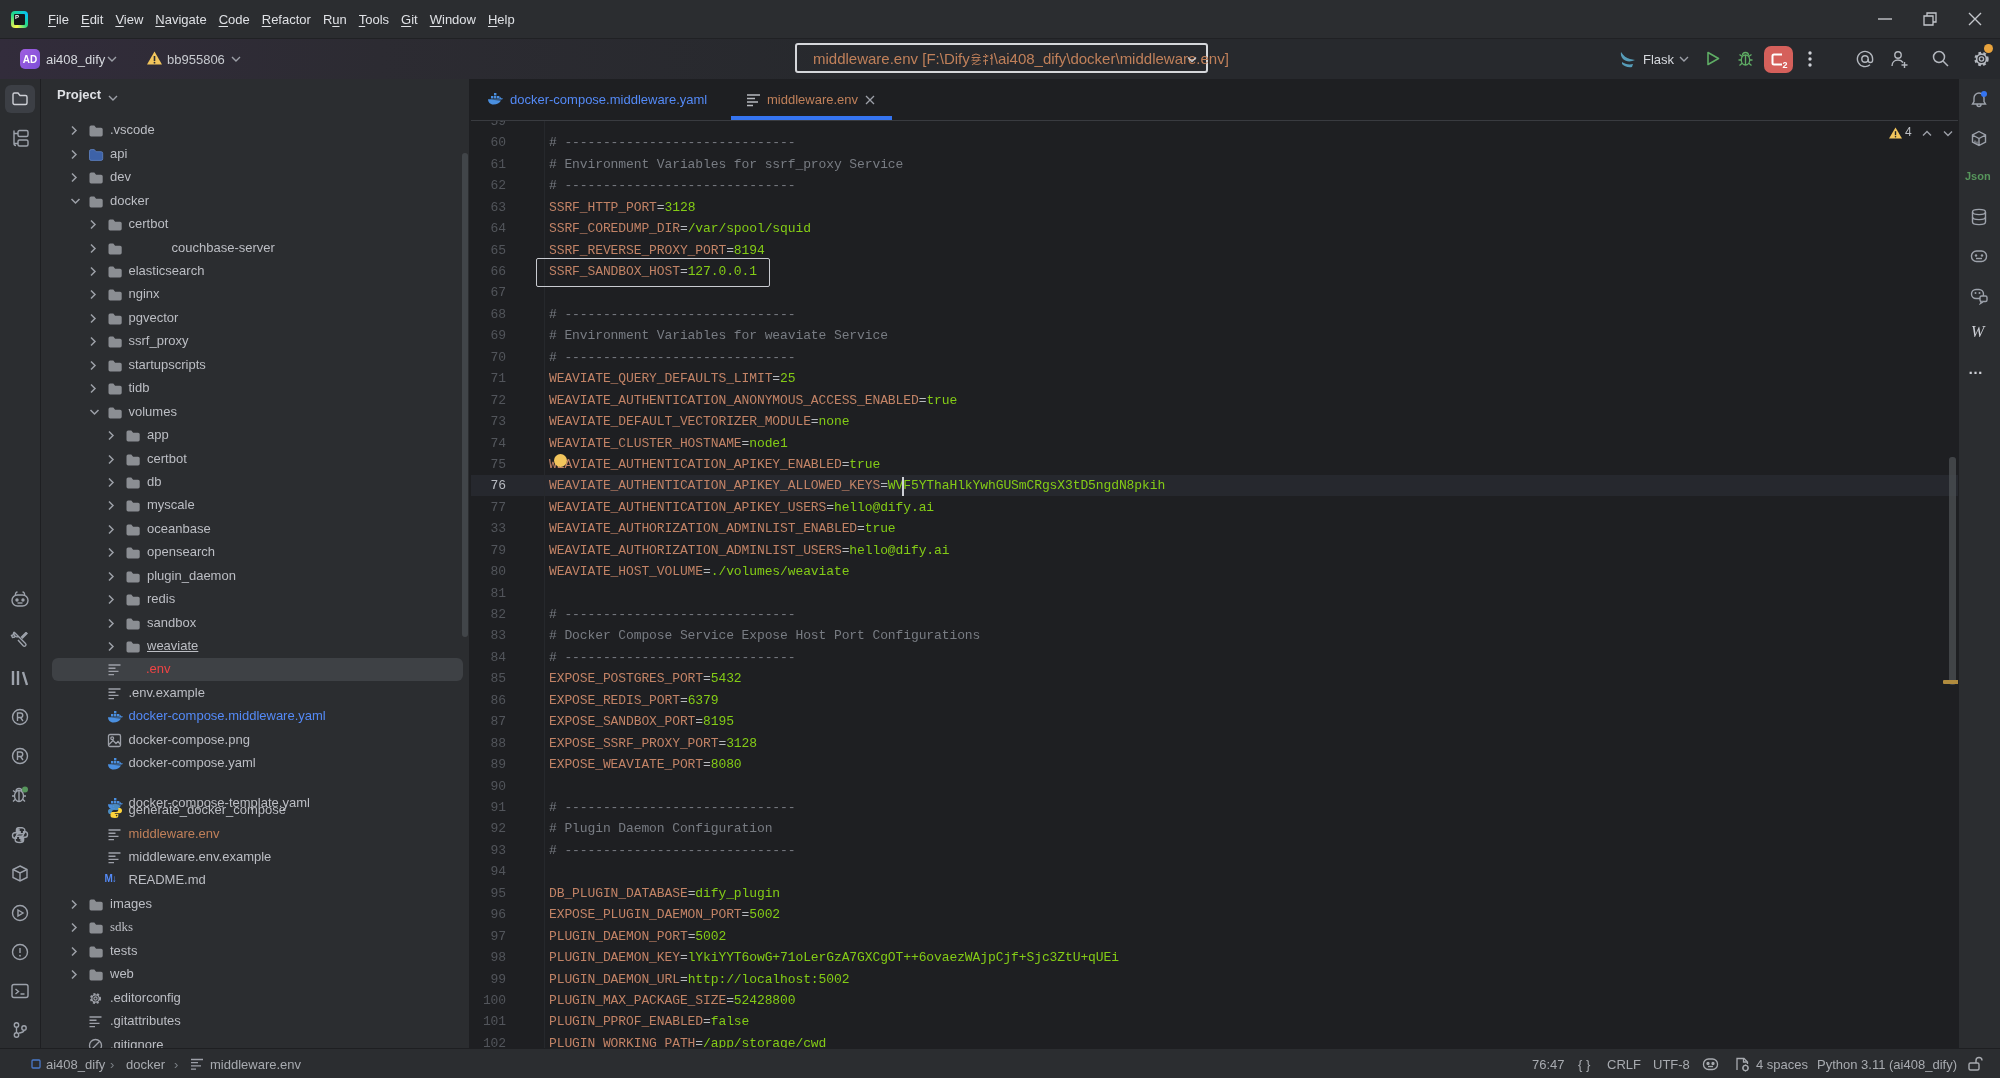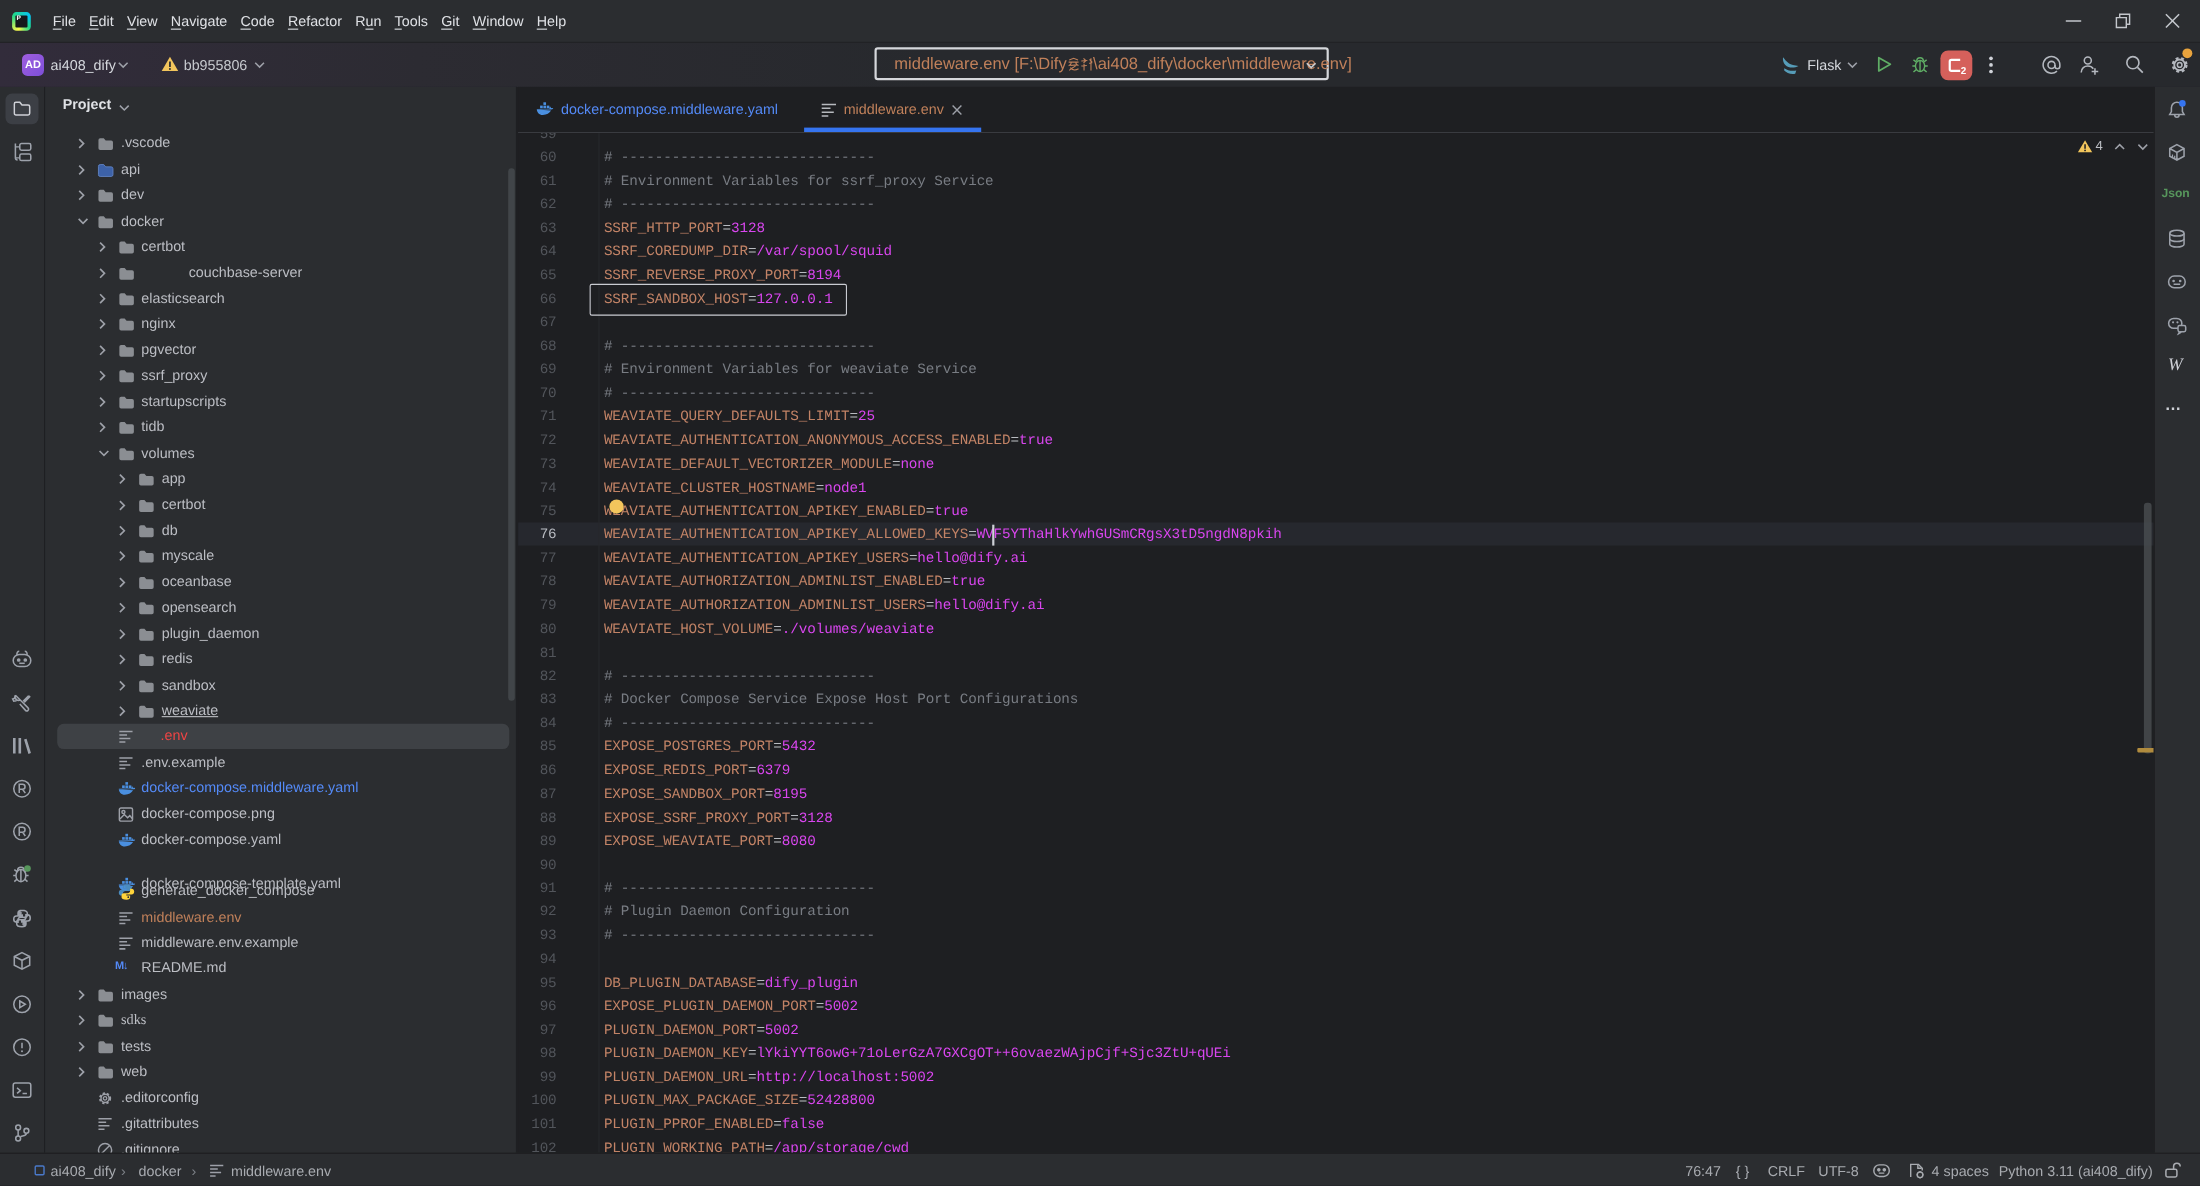--- a/index.html
+++ b/index.html
@@ -36,21 +36,21 @@
 .rtx{position:absolute;top:3px}
 
 #tabbar{position:absolute;left:471px;top:79px;width:1487px;height:42px;background:#1e1f22;border-bottom:1px solid #393b40}
 #tab2line{position:absolute;left:260px;top:37px;width:161px;height:4px;background:#3574f0}
 
 #editor{position:absolute;left:471px;top:121px;width:1487px;height:927px;background:#1e1f22;overflow:hidden}
 #curline{position:absolute;left:0;top:353.7px;width:1487px;height:21.4px;background:#26282e}
 .l{position:absolute;left:0;width:1480px;height:21.4px;font-family:"Liberation Mono",monospace;font-size:13px;letter-spacing:-0.1px;line-height:21.4px;white-space:pre}
 .n{position:absolute;left:0;width:35px;text-align:right;color:#52555b}
 .cd{position:absolute;left:78px}
-.k{color:#c28366}.v{color:#d946ef}.e{color:#b8bbc0}.c{color:#787c83}
+.k{color:#c28366}.v{color:#84cc16}.e{color:#b8bbc0}.c{color:#787c83}
 #selbox{position:absolute;left:65px;top:137px;width:234px;height:29px;border:1px solid #c9cbd1;border-radius:2px}
 #caret{position:absolute;left:431px;top:356px;width:1.6px;height:19px;background:#ced0d6}
 #ydot{position:absolute;left:83px;top:332.5px;width:13px;height:13px;border-radius:50%;background:#f2c55c}
 #gutline{position:absolute;left:73px;top:0;width:1px;height:927px;background:#26282c}
 #edscroll{position:absolute;left:1478px;top:336px;width:7px;height:228px;background:#4a4d51;border-radius:3px;opacity:.8}
 #edmark{position:absolute;left:1472px;top:559px;width:16px;height:4px;background:#b08b3e;border-radius:1px}
 
 #rstripe{position:absolute;left:1958px;top:79px;width:42px;height:969px;background:#2b2d30;border-left:1px solid #1e1f22}
 
 #statusbar{position:absolute;left:0;top:1048px;width:2000px;height:30px;background:#2b2d30;border-top:1px solid #1e1f22;
@@ -622,21 +622,21 @@
 <div class="l" style="top:182.8px"><span class="n">68</span><span class="cd c"># ------------------------------</span></div>
 <div class="l" style="top:204.3px"><span class="n">69</span><span class="cd c"># Environment Variables for weaviate Service</span></div>
 <div class="l" style="top:225.7px"><span class="n">70</span><span class="cd c"># ------------------------------</span></div>
 <div class="l" style="top:247.1px"><span class="n">71</span><span class="cd"><span class="k">WEAVIATE_QUERY_DEFAULTS_LIMIT</span><span class="e">=</span><span class="v">25</span></span></div>
 <div class="l" style="top:268.6px"><span class="n">72</span><span class="cd"><span class="k">WEAVIATE_AUTHENTICATION_ANONYMOUS_ACCESS_ENABLED</span><span class="e">=</span><span class="v">true</span></span></div>
 <div class="l" style="top:290.0px"><span class="n">73</span><span class="cd"><span class="k">WEAVIATE_DEFAULT_VECTORIZER_MODULE</span><span class="e">=</span><span class="v">none</span></span></div>
 <div class="l" style="top:311.5px"><span class="n">74</span><span class="cd"><span class="k">WEAVIATE_CLUSTER_HOSTNAME</span><span class="e">=</span><span class="v">node1</span></span></div>
 <div class="l" style="top:332.9px"><span class="n">75</span><span class="cd"><span class="k">WEAVIATE_AUTHENTICATION_APIKEY_ENABLED</span><span class="e">=</span><span class="v">true</span></span></div>
 <div class="l" style="top:354.3px"><span class="n" style="color:#b7bac0">76</span><span class="cd"><span class="k">WEAVIATE_AUTHENTICATION_APIKEY_ALLOWED_KEYS</span><span class="e">=</span><span class="v">WVF5YThaHlkYwhGUSmCRgsX3tD5ngdN8pkih</span></span></div>
 <div class="l" style="top:375.8px"><span class="n">77</span><span class="cd"><span class="k">WEAVIATE_AUTHENTICATION_APIKEY_USERS</span><span class="e">=</span><span class="v">hello@dify.ai</span></span></div>
-<div class="l" style="top:397.2px"><span class="n">78</span><span class="cd"><span class="k">WEAVIATE_AUTHORIZATION_ADMINLIST_ENABLED</span><span class="e">=</span><span class="v">true</span></span></div>
+<div class="l" style="top:397.2px"><span class="n">33</span><span class="cd"><span class="k">WEAVIATE_AUTHORIZATION_ADMINLIST_ENABLED</span><span class="e">=</span><span class="v">true</span></span></div>
 <div class="l" style="top:418.7px"><span class="n">79</span><span class="cd"><span class="k">WEAVIATE_AUTHORIZATION_ADMINLIST_USERS</span><span class="e">=</span><span class="v">hello@dify.ai</span></span></div>
 <div class="l" style="top:440.1px"><span class="n">80</span><span class="cd"><span class="k">WEAVIATE_HOST_VOLUME</span><span class="e">=</span><span class="v">./volumes/weaviate</span></span></div>
 <div class="l" style="top:461.5px"><span class="n">81</span></div>
 <div class="l" style="top:483.0px"><span class="n">82</span><span class="cd c"># ------------------------------</span></div>
 <div class="l" style="top:504.4px"><span class="n">83</span><span class="cd c"># Docker Compose Service Expose Host Port Configurations</span></div>
 <div class="l" style="top:525.9px"><span class="n">84</span><span class="cd c"># ------------------------------</span></div>
 <div class="l" style="top:547.3px"><span class="n">85</span><span class="cd"><span class="k">EXPOSE_POSTGRES_PORT</span><span class="e">=</span><span class="v">5432</span></span></div>
 <div class="l" style="top:568.7px"><span class="n">86</span><span class="cd"><span class="k">EXPOSE_REDIS_PORT</span><span class="e">=</span><span class="v">6379</span></span></div>
 <div class="l" style="top:590.2px"><span class="n">87</span><span class="cd"><span class="k">EXPOSE_SANDBOX_PORT</span><span class="e">=</span><span class="v">8195</span></span></div>
 <div class="l" style="top:611.6px"><span class="n">88</span><span class="cd"><span class="k">EXPOSE_SSRF_PROXY_PORT</span><span class="e">=</span><span class="v">3128</span></span></div>

